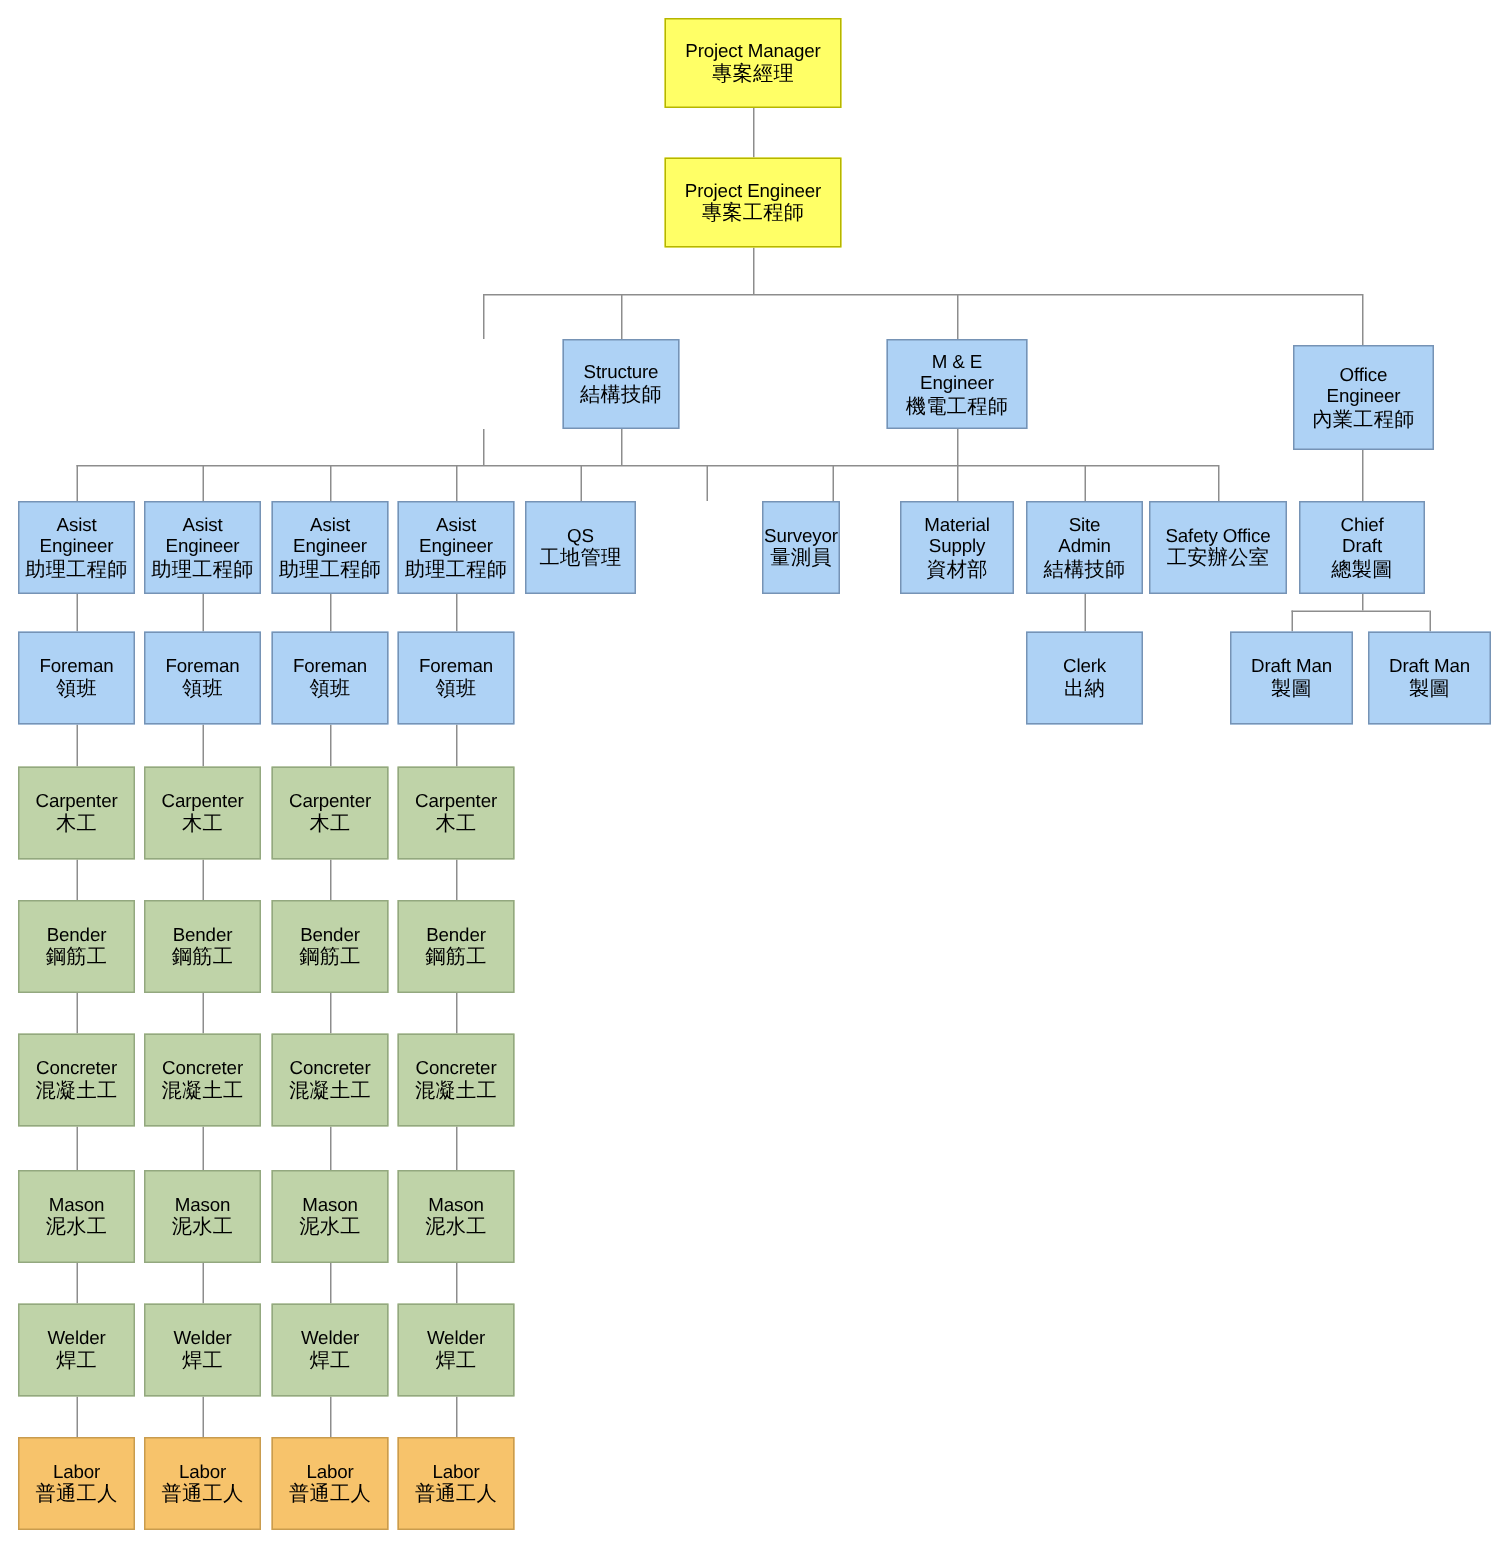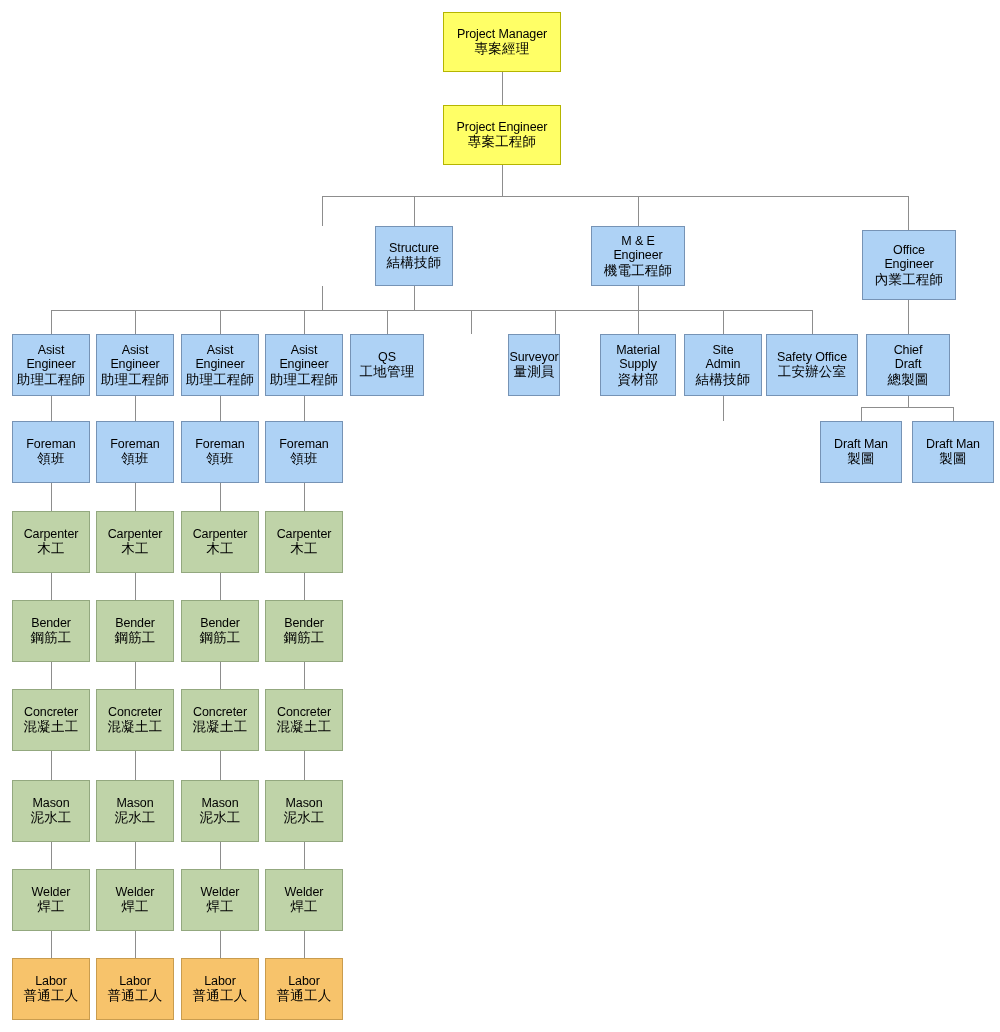--- a/index.html
+++ b/index.html
@@ -176,20 +176,24 @@
     </div>
     <div class="node n-blue" style="left: 766px; top: 334px; width: 92px; height: 62px;">
       <div class="en">Safety Office</div>
       <div class="zh">工安辦公室</div>
     </div>
     <div class="node n-blue" style="left: 866px; top: 334px; width: 84px; height: 62px;">
       <div class="en">Chief</div>
       <div class="en">Draft</div>
       <div class="zh">總製圖</div>
     </div>
+    <div class="node n-blue" style="left: 684px; top: 421px; width: 78px; height: 62px;">
+      <div class="en">Clerk</div>
+      <div class="zh">出納</div>
+    </div>
     <div class="node n-blue" style="left: 820px; top: 421px; width: 82px; height: 62px;">
       <div class="en">Draft Man</div>
       <div class="zh">製圖</div>
     </div>
     <div class="node n-blue" style="left: 912px; top: 421px; width: 82px; height: 62px;">
       <div class="en">Draft Man</div>
       <div class="zh">製圖</div>
     </div>
     <div class="node n-blue" style="left: 12px; top: 421px; width: 78px; height: 62px;">
       <div class="en">Foreman</div>

